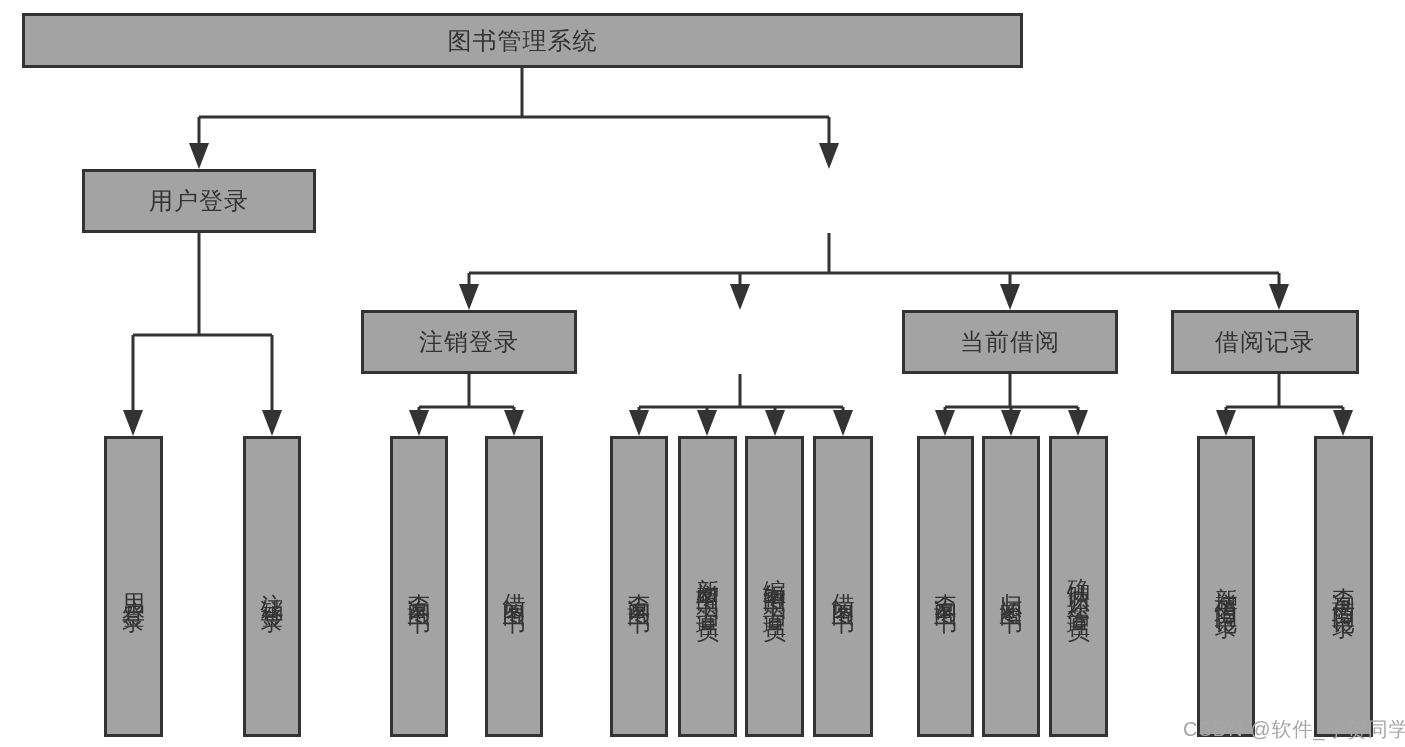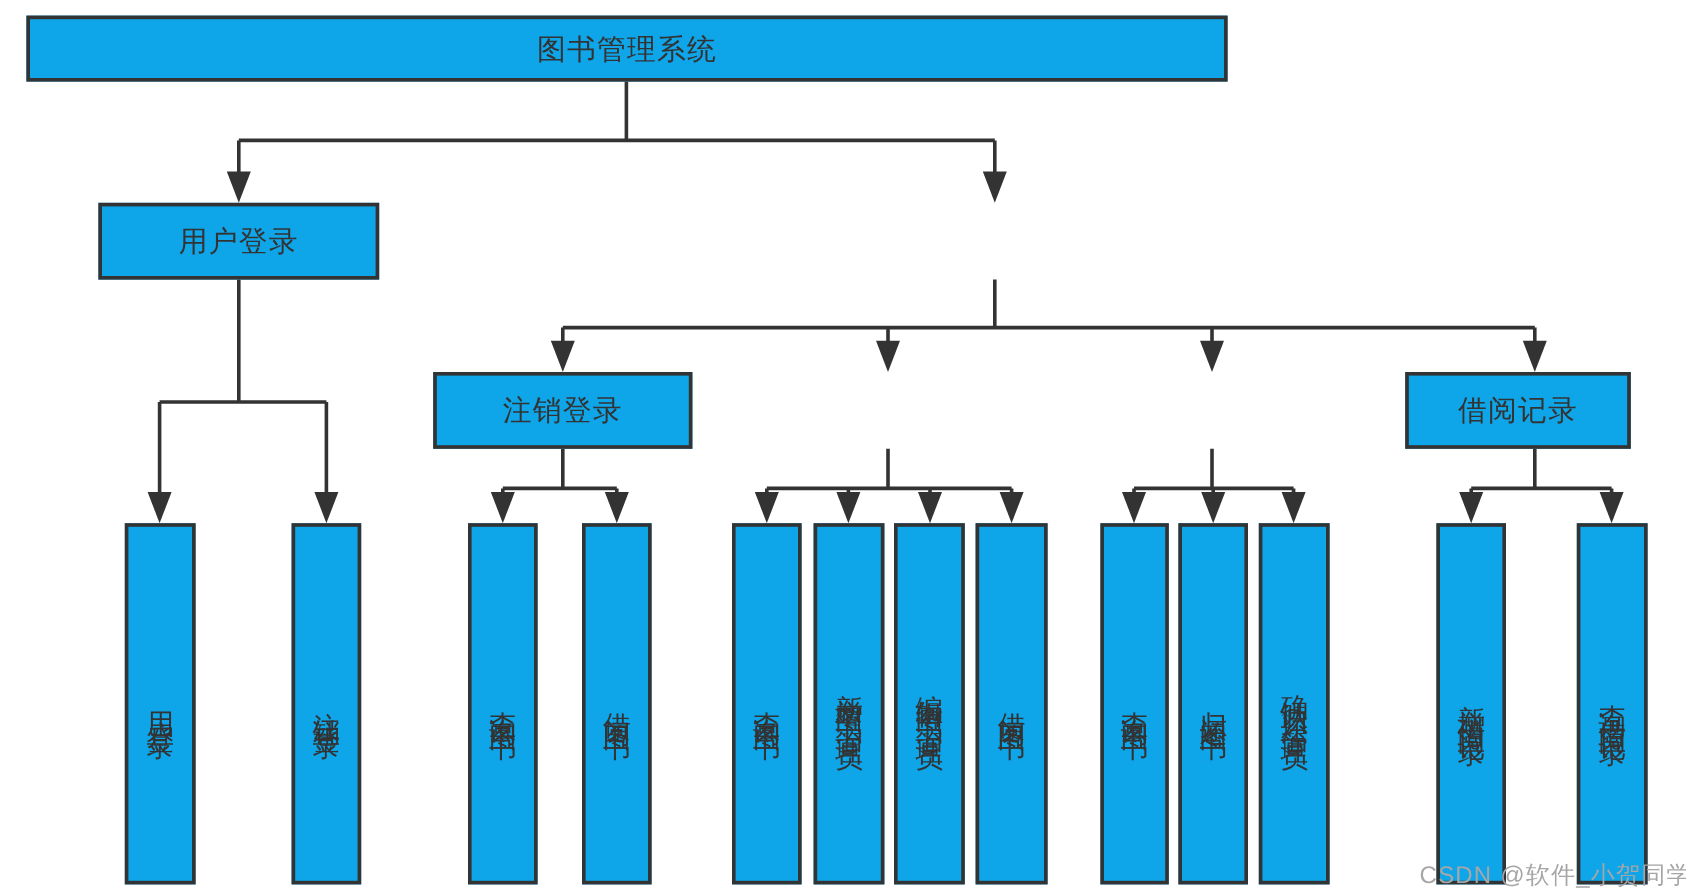--- a/index.html
+++ b/index.html
@@ -13,21 +13,21 @@
     color: #333333;
   }
   .connectors {
     position: absolute;
     left: 0; top: 0;
     width: 1405px; height: 747px;
     pointer-events: none;
   }
   .node {
     position: absolute;
-    background: #0ea5e9;
+    background: #a3a3a3;
     border: 3px solid #333333;
     box-sizing: border-box;
     display: flex;
     align-items: center;
     justify-content: center;
     font-family: Liberation Serif, serif;
   }
   .node .hlabel {
     font-size: 24px;
     letter-spacing: 1px;
@@ -104,20 +104,23 @@
     <span class="hlabel">图书管理系统</span>
   </div>
 
   <div class="node" style="left:82px; top:169px; width:234px; height:64px;">
     <span class="hlabel">用户登录</span>
   </div>
 
   <div class="node" style="left:361px; top:310px; width:216px; height:64px;">
     <span class="hlabel">注销登录</span>
   </div>
+  <div class="node" style="left:902px; top:310px; width:216px; height:64px;">
+    <span class="hlabel">当前借阅</span>
+  </div>
   <div class="node" style="left:1171px; top:310px; width:188px; height:64px;">
     <span class="hlabel">借阅记录</span>
   </div>
 
   <div class="node leaf" style="left:104px; top:436px; width:59px; height:301px;">
     <span class="vlabel">用户登录</span>
   </div>
   <div class="node leaf" style="left:243px; top:436px; width:58px; height:301px;">
     <span class="vlabel">注销登录</span>
   </div>

